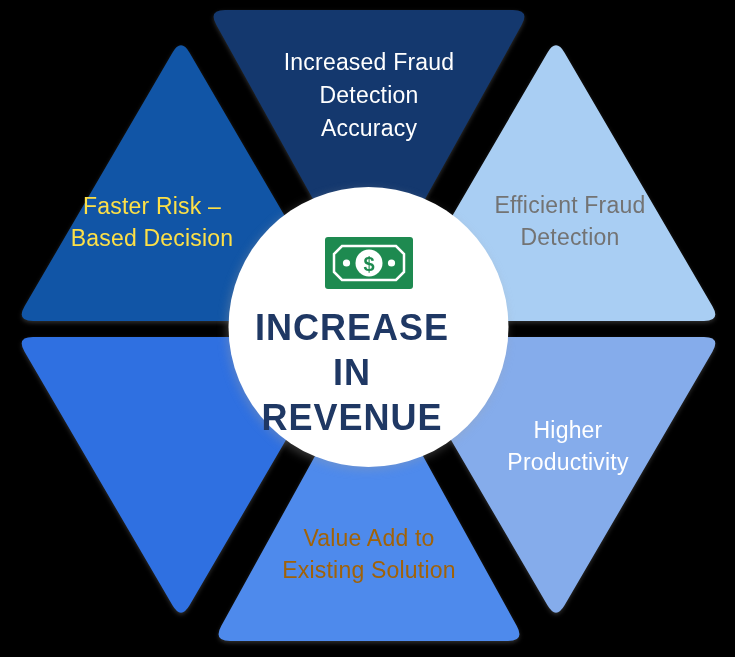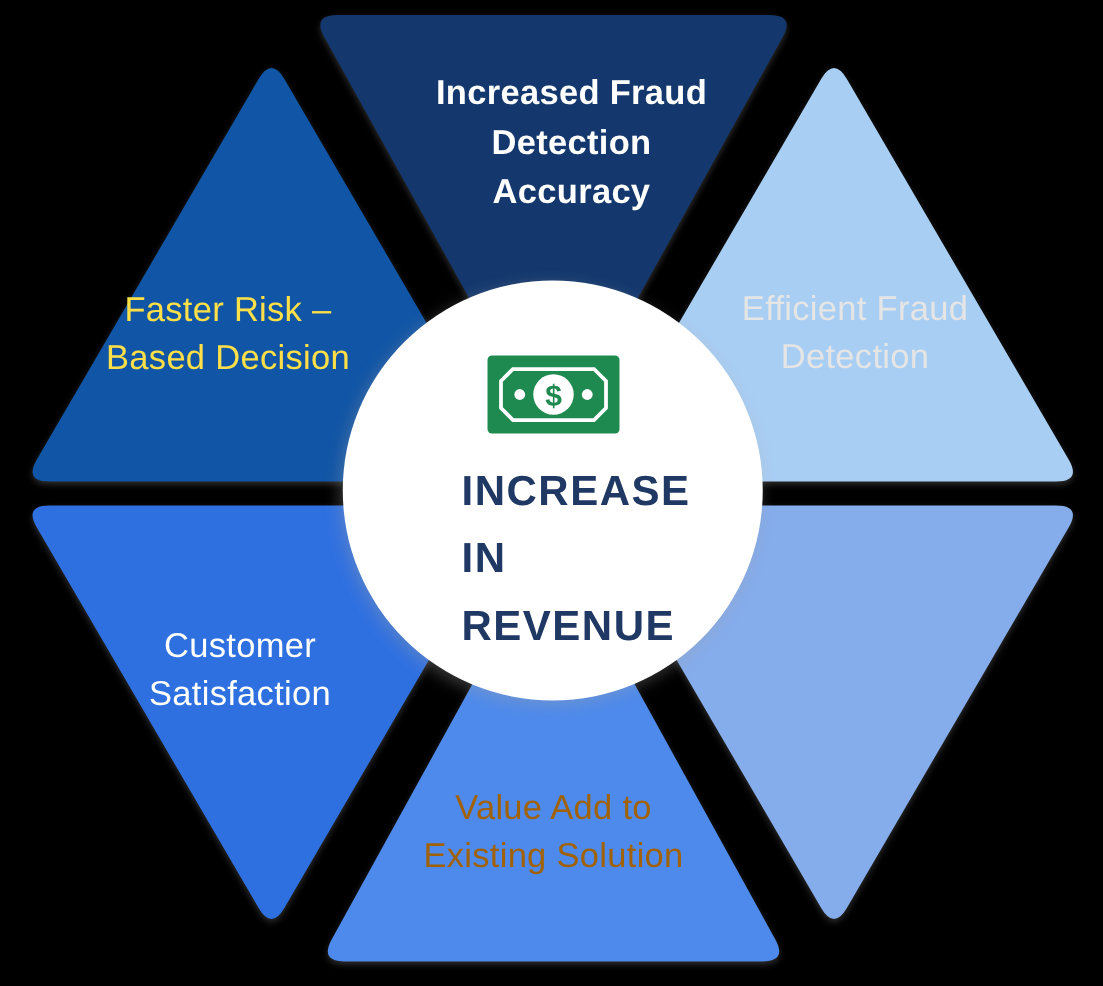--- a/index.html
+++ b/index.html
@@ -16,33 +16,33 @@
   .lbl{
     position:absolute;
     transform:translate(-50%,-50%);
     text-align:center;
     white-space:pre-line;
     font-size:23px;
     line-height:32px;
     font-weight:400;
     letter-spacing:0.2px;
   }
-  .lbl-top{left:381px;top:95px;font-weight:700;line-height:33px;width:260px;}
+  .lbl-top{left:369px;top:95px;font-weight:400;line-height:33px;width:260px;}
   .lbl-topright{left:570px;top:221px;}
   .lbl-bottomright{left:568px;top:446px;}
   .lbl-bottom{left:369px;top:554px;}
   .lbl-bottomleft{left:160px;top:446px;}
   .lbl-topleft{left:152px;top:222px;}
   .center-title{
     position:absolute;
-    left:384px;top:372px;
+    left:352px;top:372px;
     transform:translate(-50%,-50%);
-    text-align:left;
+    text-align:center;
     white-space:pre-line;
-    font-size:28px;
+    font-size:36px;
     line-height:45px;
     font-weight:600;
     letter-spacing:1px;
   }
 </style>
 </head>
 <body>
 
 <div class="stage">
 
@@ -67,29 +67,29 @@
       <circle cx="346.5" cy="263" r="3.6" fill="#FFFFFF"></circle>
       <circle cx="391.5" cy="263" r="3.6" fill="#FFFFFF"></circle>
       <text x="369" y="270.5" text-anchor="middle" font-size="20" font-weight="bold" font-family="Liberation Sans, sans-serif" fill="#1E8A50">$</text>
     </g>
   </svg>
 
   <div class="lbl lbl-top" style="color: rgb(255, 255, 255);">Increased Fraud
 Detection
 Accuracy</div>
 
-  <div class="lbl lbl-topright" style="color: #e5e5e5;">Efficient Fraud
+  <div class="lbl lbl-topright" style="color: #737373;">Efficient Fraud
 Detection</div>
 
+  <div class="lbl lbl-bottomright" style="color: rgb(255, 255, 255);">Higher
+Productivity</div>
 
   <div class="lbl lbl-bottom" style="color: #a16207;">Value Add to
 Existing Solution</div>
 
-  <div class="lbl lbl-bottomleft" style="color: rgb(255, 255, 255);">Customer
-Satisfaction</div>
 
   <div class="lbl lbl-topleft" style="color: #fde047;">Faster Risk –
 Based Decision</div>
 
   <div class="center-title" style="color: rgb(31, 56, 100);">INCREASE
 IN
 REVENUE</div>
 
 </div>
 

